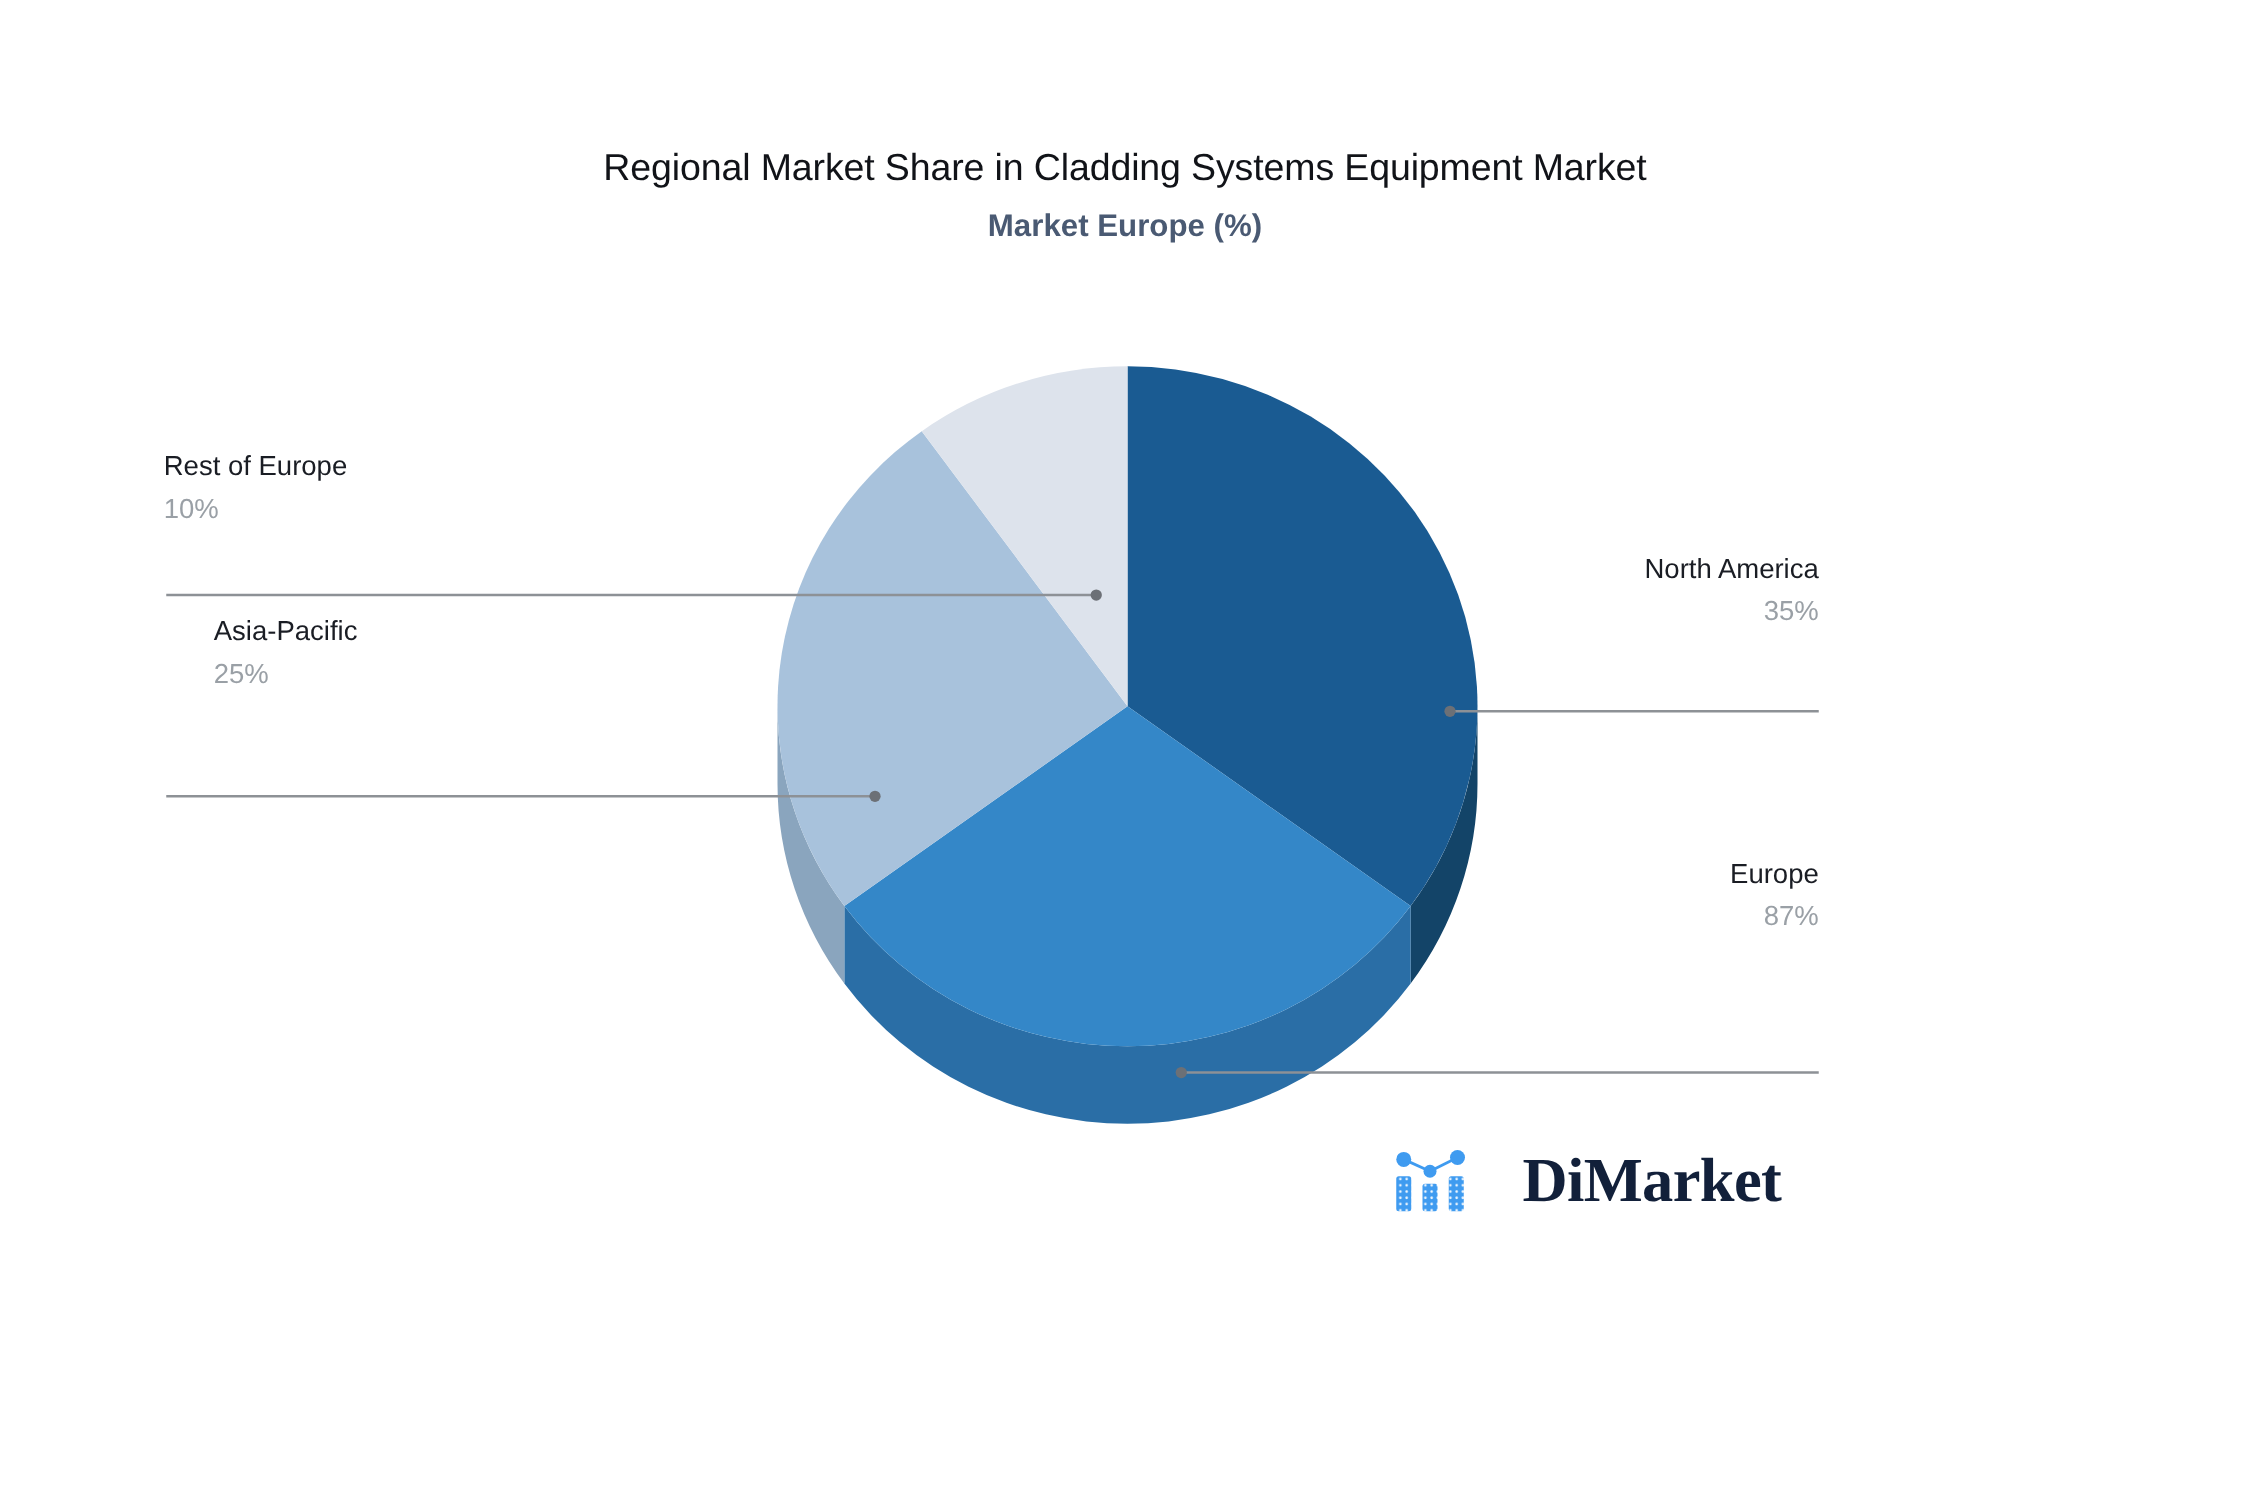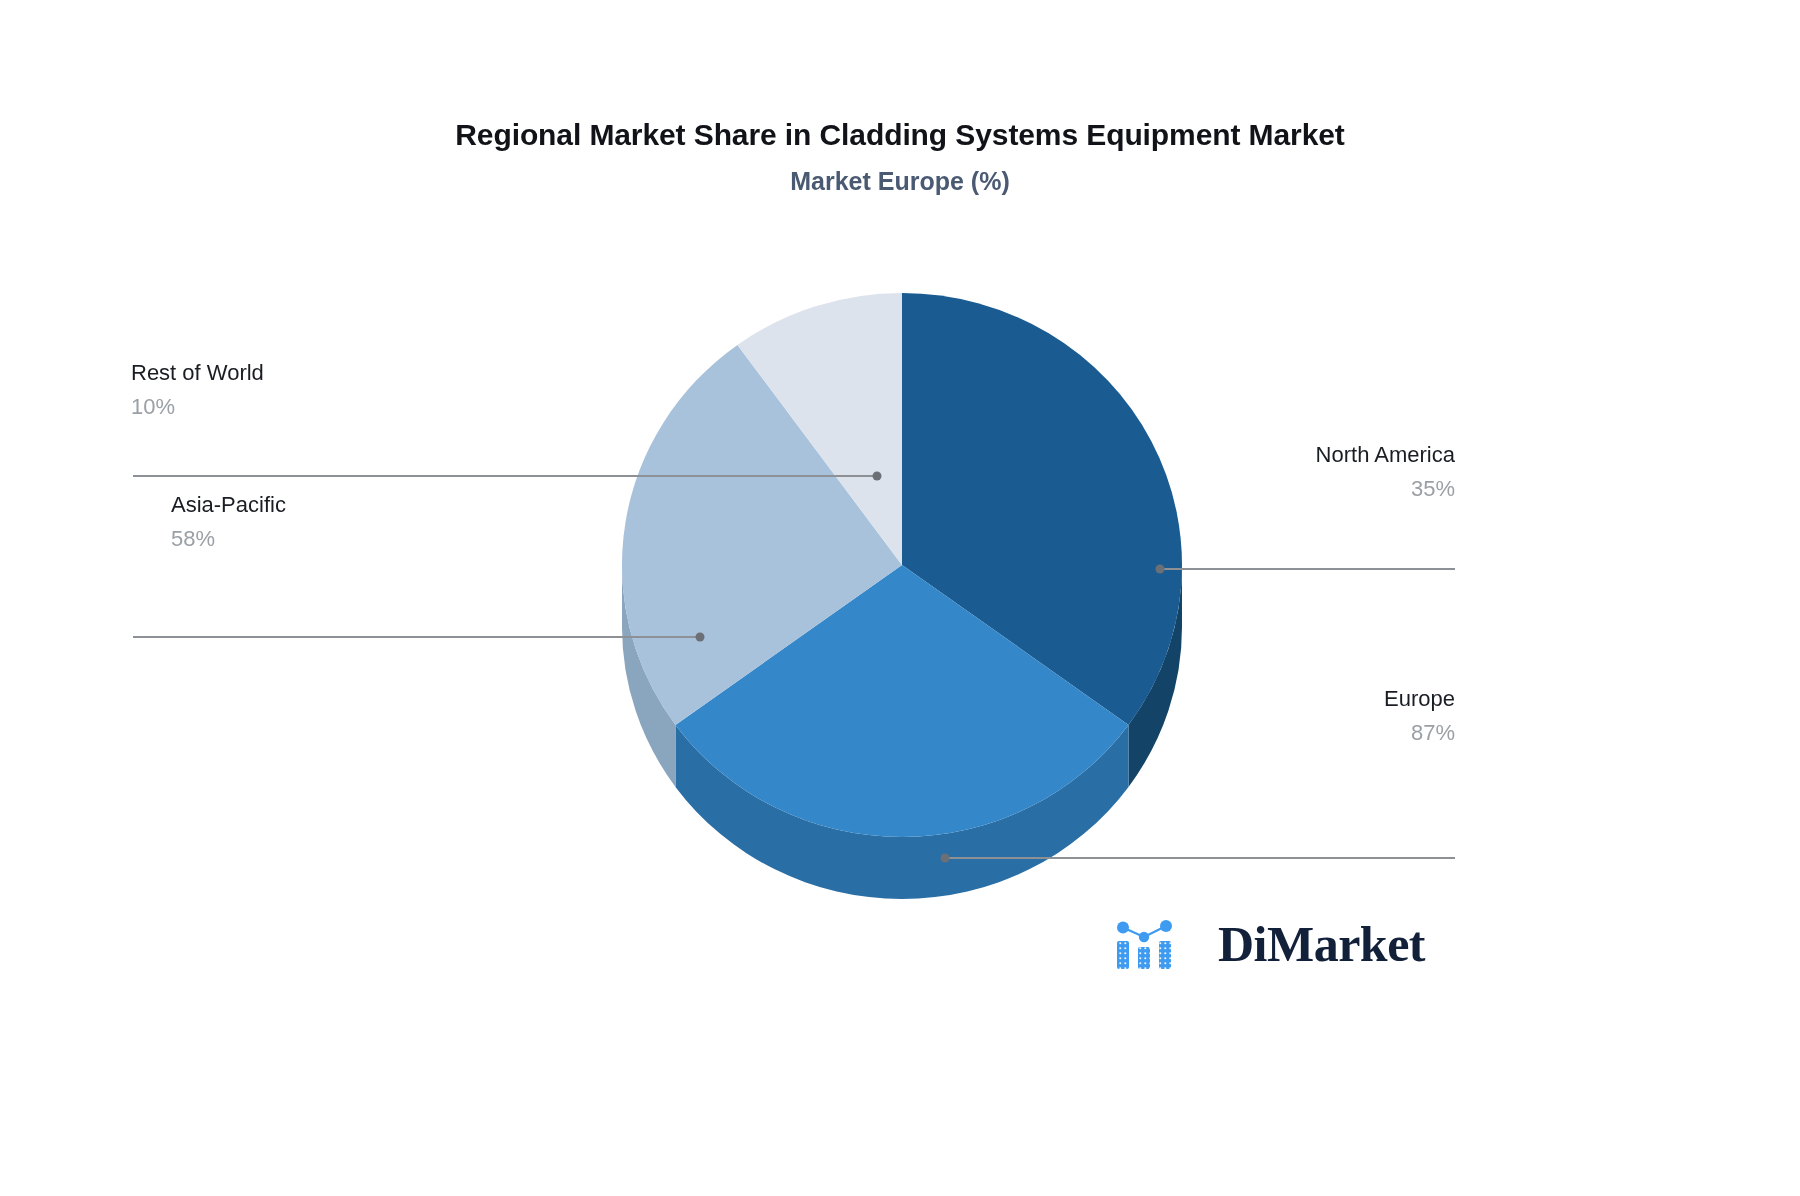--- a/index.html
+++ b/index.html
@@ -20,21 +20,21 @@
   }
 
   
   #chart-title {
     position: absolute;
     left: 0;
     top: 118px;
     width: 1800px;
     text-align: center;
     font-size: 30px;
-    font-weight: bold;
+    font-weight: normal;
     color: #111318;
     letter-spacing: -0.1px;
   }
   #chart-subtitle {
     position: absolute;
     left: 0;
     top: 167px;
     width: 1800px;
     text-align: center;
     font-size: 25px;
@@ -145,27 +145,27 @@
           <circle cx="945" cy="858" r="4.5" fill="#6c7076"></circle>
           <path d="M 700 637 L 133 637" stroke="#8d9196" stroke-width="2" fill="none"></path>
           <circle cx="700" cy="637" r="4.5" fill="#6c7076"></circle>
           <path d="M 877 476 L 133 476" stroke="#8d9196" stroke-width="2" fill="none"></path>
           <circle cx="877" cy="476" r="4.5" fill="#6c7076"></circle>
         </g>
     </svg>
   </div>
 
   <div class="callout left" id="label-row">
-    <span class="cat">Rest of World</span>
+    <span class="cat">Rest of Europe</span>
     <span class="val">10%</span>
   </div>
 
   <div class="callout left" id="label-ap">
     <span class="cat">Asia-Pacific</span>
-    <span class="val">58%</span>
+    <span class="val">25%</span>
   </div>
 
   <div class="callout right" id="label-na">
     <span class="cat">North America</span>
     <span class="val">35%</span>
   </div>
 
   <div class="callout right" id="label-eu">
     <span class="cat">Europe</span>
     <span class="val">87%</span>

